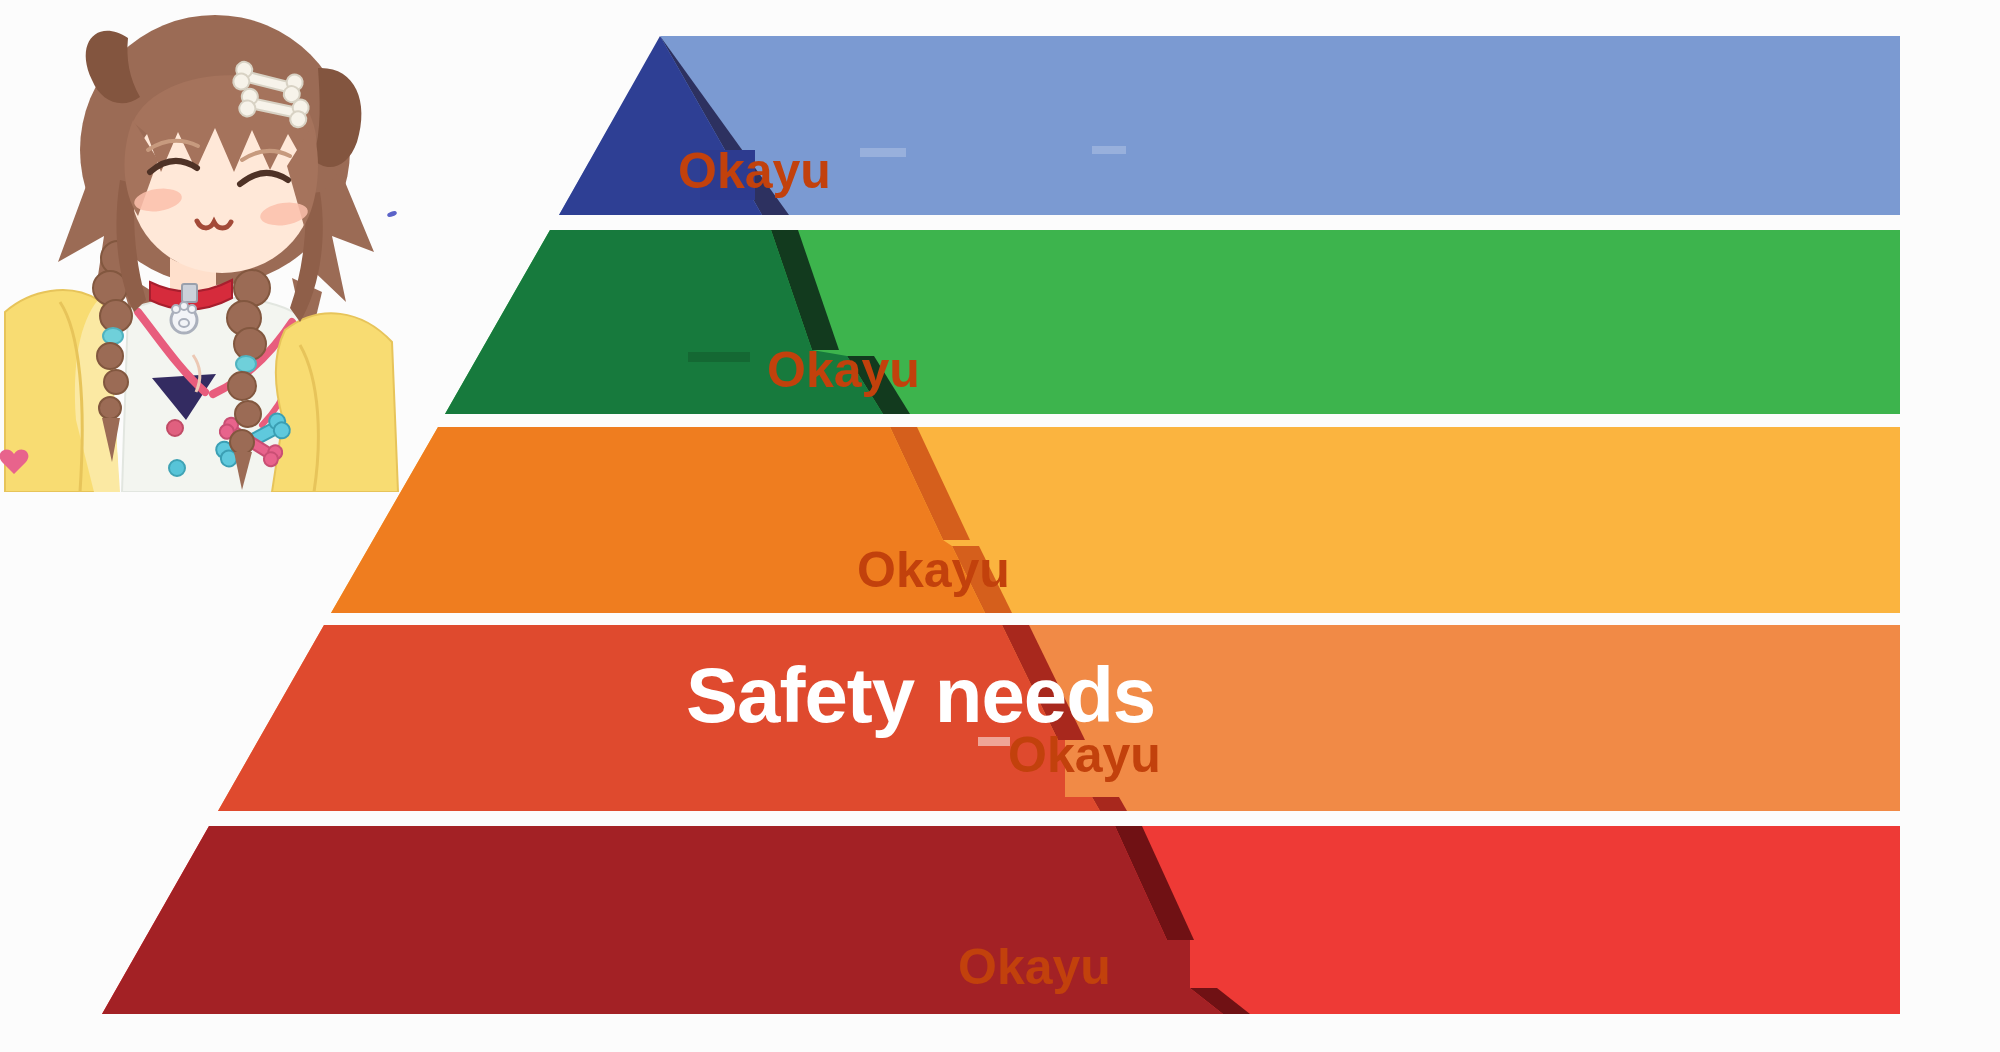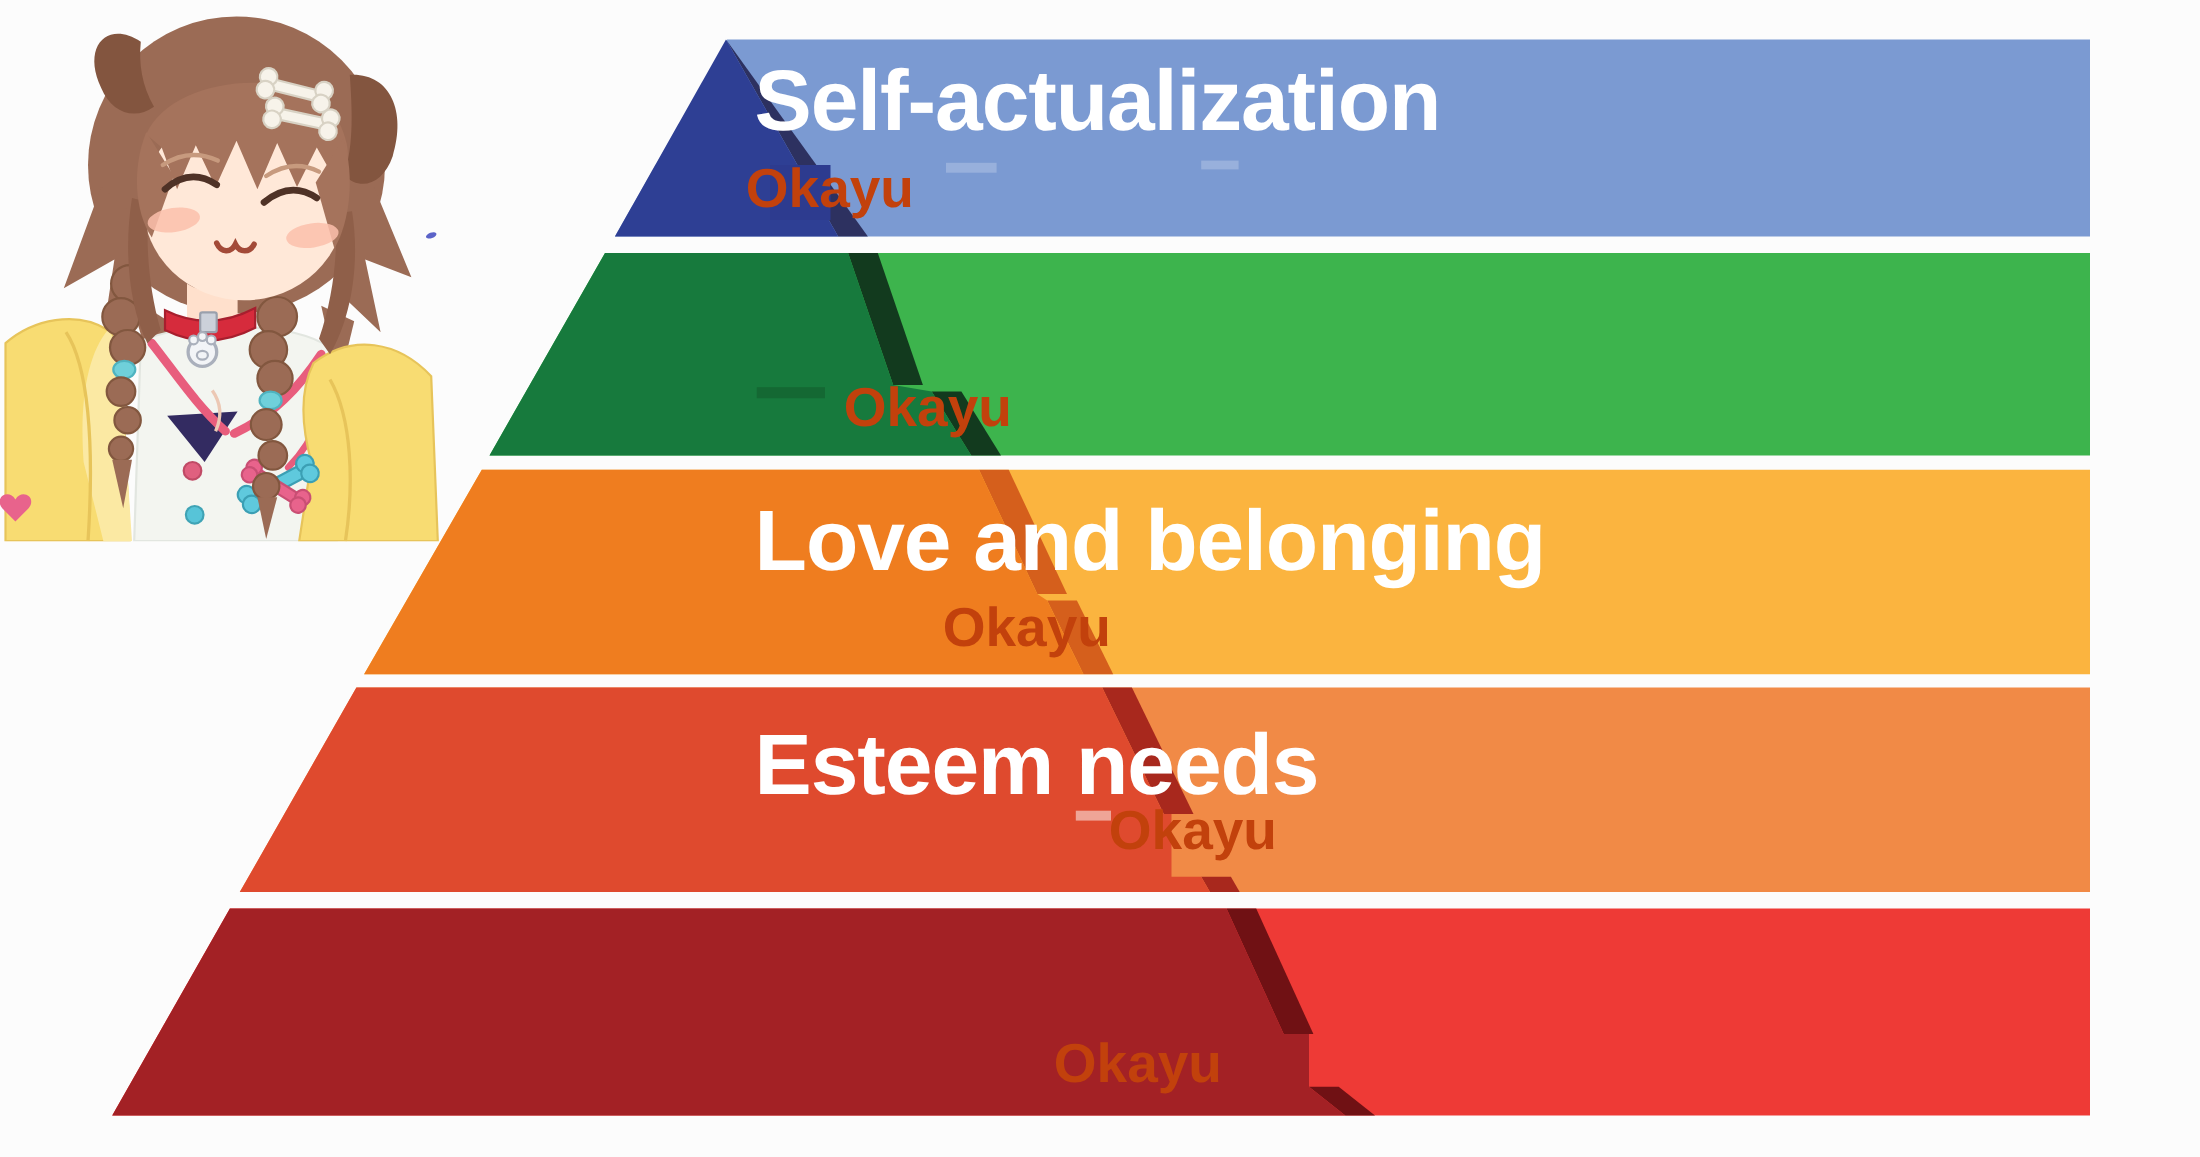--- a/index.html
+++ b/index.html
@@ -60,26 +60,24 @@
 
     <g>
       <polygon points="209,826 1900,826 1900,1014 102,1014" fill="#ee3a36"></polygon>
       <polygon points="1115,826 1142,826 1194,940 1167,940" fill="#701114"></polygon>
       <polygon points="1190,988 1217,988 1250,1014 1223,1014" fill="#701114"></polygon>
       <polygon points="209,826 1115,826 1167,940 1190,940 1190,988 1223,1014 102,1014" fill="#a32125"></polygon>
     </g>
   </svg>
 
   <div class="labels">
-    <div class="lvl-title t1">Self-actualization</div>
     <div class="lvl-sub s1">Okayu</div>
     <div class="lvl-sub s2">Okayu</div>
-    <div class="lvl-title t3">Love and belonging</div>
     <div class="lvl-sub s3">Okayu</div>
-    <div class="lvl-title t4">Esteem needs</div>
+    <div class="lvl-title t4">Safety needs</div>
     <div class="lvl-sub s4">Okayu</div>
     <div class="lvl-sub s5">Okayu</div>
   </div>
 
   <div class="character">
     <svg width="410" height="492" viewBox="0 0 410 492">
 
       <g>
         <circle cx="215" cy="150" r="135" fill="#9b6b55"></circle>
         <polygon points="92,170 58,262 104,236 94,302 136,266 126,200" fill="#9b6b55"></polygon>

